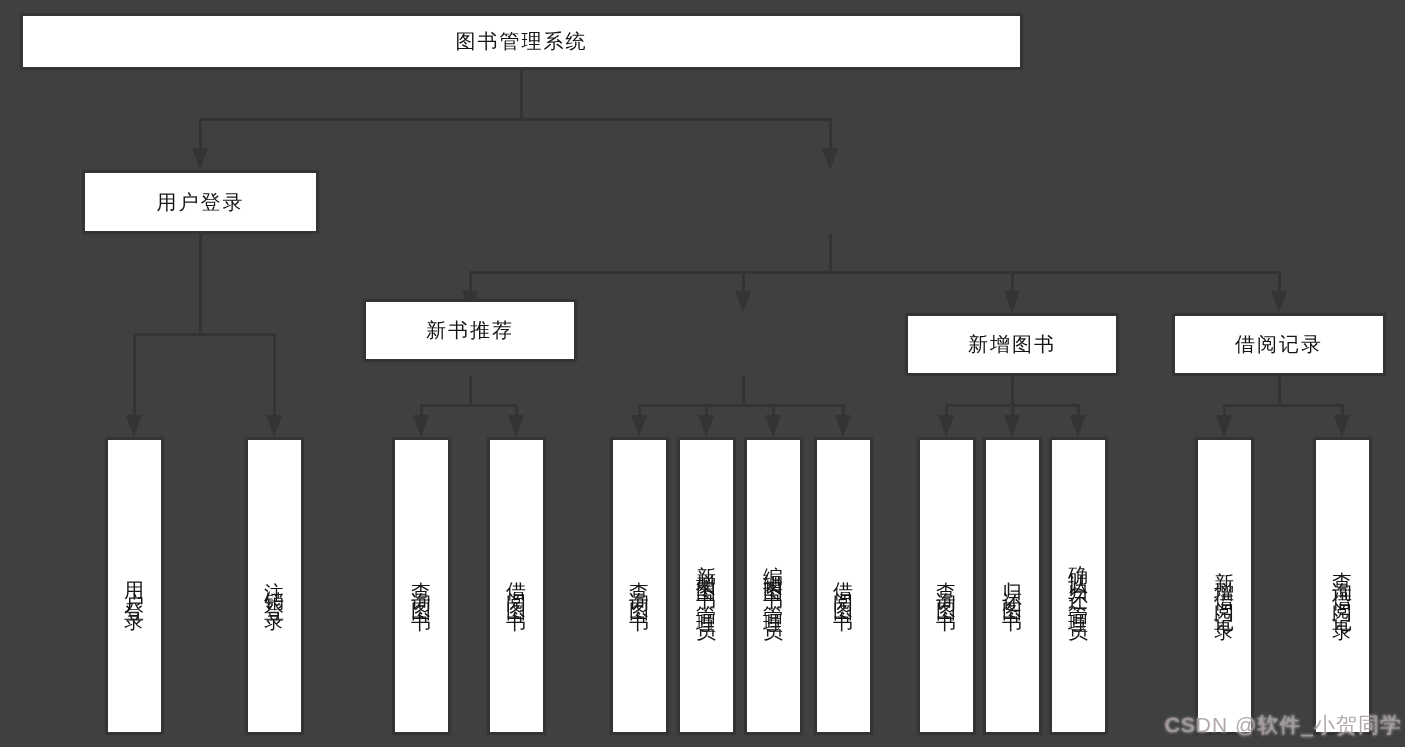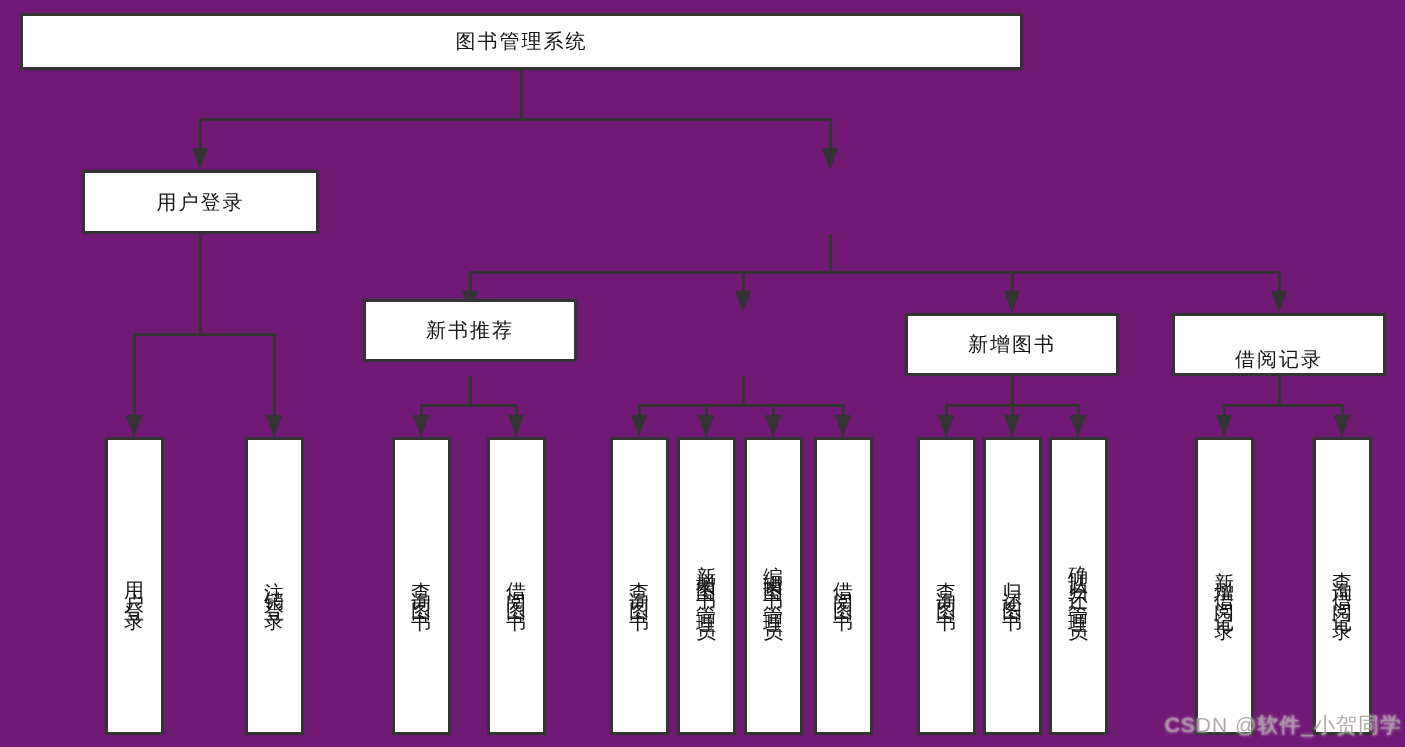--- a/index.html
+++ b/index.html
@@ -1,17 +1,17 @@
 <!DOCTYPE html>
 <html><head>
 <meta charset="utf-8">
 <style>
   html,body{margin:0;padding:0;background:#ffffff;}
   .canvas{
-    position:relative;width:1405px;height:747px;background:#701a75;
+    position:relative;width:1405px;height:747px;background:#404040;
     font-family:"Liberation Sans",sans-serif;overflow:hidden;color:#111;
   }
   .box{
     position:absolute;box-sizing:border-box;border:3px solid #343434;background:#fff;
     display:flex;align-items:center;justify-content:center;
     font-size:20px;letter-spacing:2px;color:#141414;
     box-shadow:0 0 2px rgba(60,60,60,.35);
   }
   .vbox{letter-spacing:0;}
   .vtext{
@@ -69,21 +69,21 @@
   <div class="arr" style="left:1004px;top:291px;"></div>
   <div class="vl" style="left:1278px;top:271px;height:26px;"></div>
   <div class="arr" style="left:1271px;top:291px;"></div>
 
   <div class="box" style="left:363px;top:299px;width:214px;height:63px;">
     <span>新书推荐</span>
   </div>
   <div class="box" style="left:905px;top:313px;width:214px;height:63px;">
     <span>新增图书</span>
   </div>
-  <div class="box" style="left:1172px;top:313px;width:214px;height:63px;align-items:flex-end;">
+  <div class="box" style="left:1172px;top:313px;width:214px;height:63px;">
     <span>借阅记录</span>
   </div>
 
   <div class="vl" style="left:469px;top:376px;height:30px;"></div>
   <div class="hl" style="left:420px;top:404px;width:97px;"></div>
   <div class="vl" style="left:420px;top:404px;height:14px;"></div>
   <div class="arr" style="left:413px;top:415px;"></div>
   <div class="vl" style="left:515px;top:404px;height:14px;"></div>
   <div class="arr" style="left:508px;top:415px;"></div>
 

